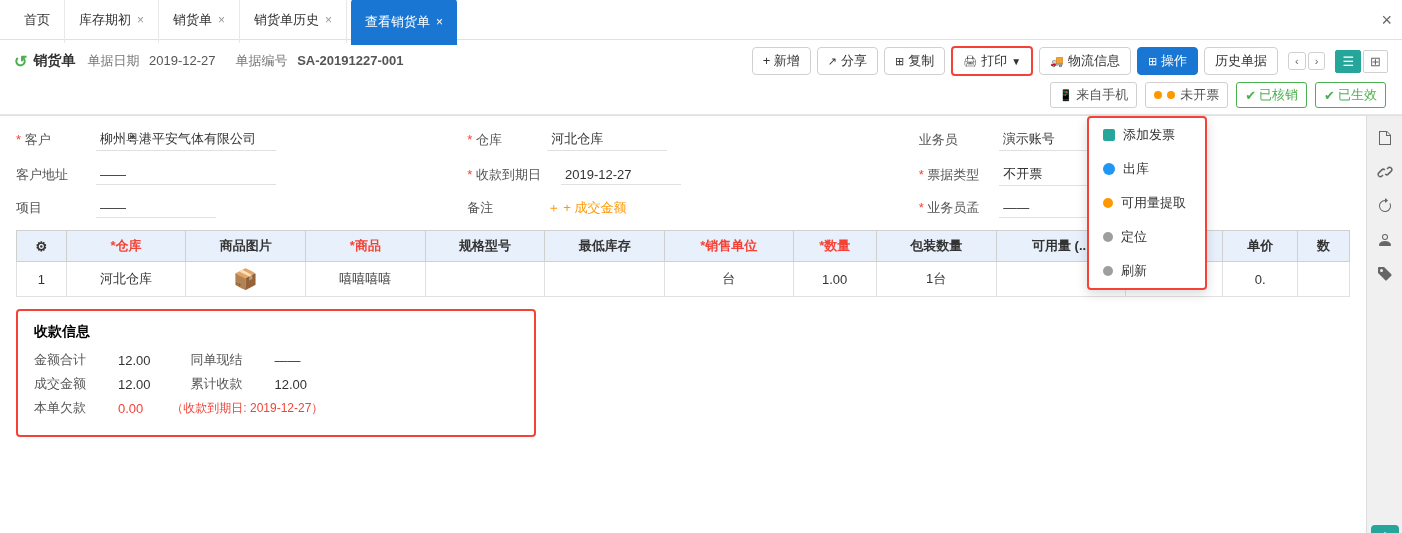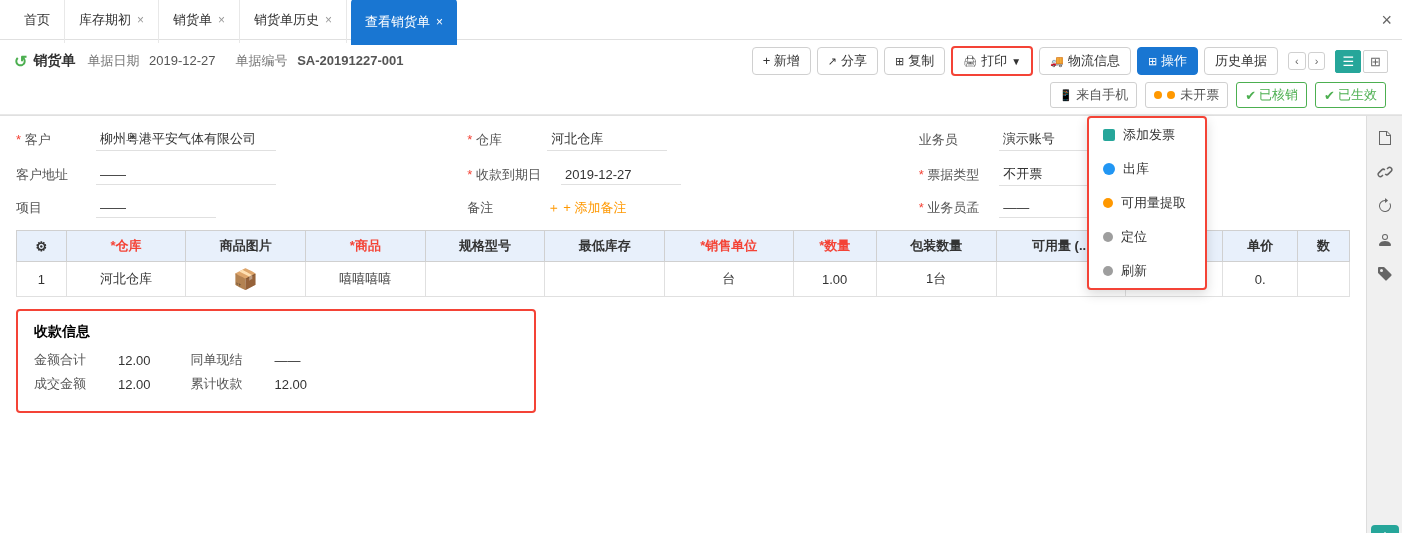--- a/index.html
+++ b/index.html
@@ -295,21 +295,21 @@
 
     <div class="form-row">
       <div class="field-group">
         <span class="field-label">项目</span>
         <span class="field-value">——</span>
       </div>
       <div class="field-group">
         <span class="field-label">备注</span>
         <span class="add-note-btn">
           <span>＋</span>
-          <span>+ 添加备注</span>
+          <span>+ 成交金额</span>
         </span>
       </div>
       <div class="field-group">
         <span class="field-label required">业务员孟</span>
         <span class="field-value">——</span>
       </div>
     </div>
 
     <table class="data-table">
       <thead>
@@ -365,20 +365,27 @@
       <div class="payment-row">
         <div class="payment-item">
           <span class="payment-label">成交金额</span>
           <span class="payment-value">12.00</span>
         </div>
         <div class="payment-item">
           <span class="payment-label">累计收款</span>
           <span class="payment-value">12.00</span>
         </div>
       </div>
+      <div class="payment-row">
+        <div class="payment-item">
+          <span class="payment-label" style="min-width:60px; white-space:nowrap;">本单欠款</span>
+          <span class="payment-value red">0.00</span>
+          <span class="payment-value red" style="margin-left:4px; font-size:12px;">（收款到期日: 2019-12-27）</span>
+        </div>
+      </div>
     </div>
   </div>
 
   <div class="right-sidebar">
     <div class="sidebar-icon">
       <svg width="16" height="16" viewBox="0 0 16 16" fill="currentColor">
         <path d="M4 1h6l4 4v10H2V1h2zm0 1H3v12h10V6h-4V2H4zm6 0v3h3L10 2z"></path>
       </svg>
     </div>
     <div class="sidebar-icon">

